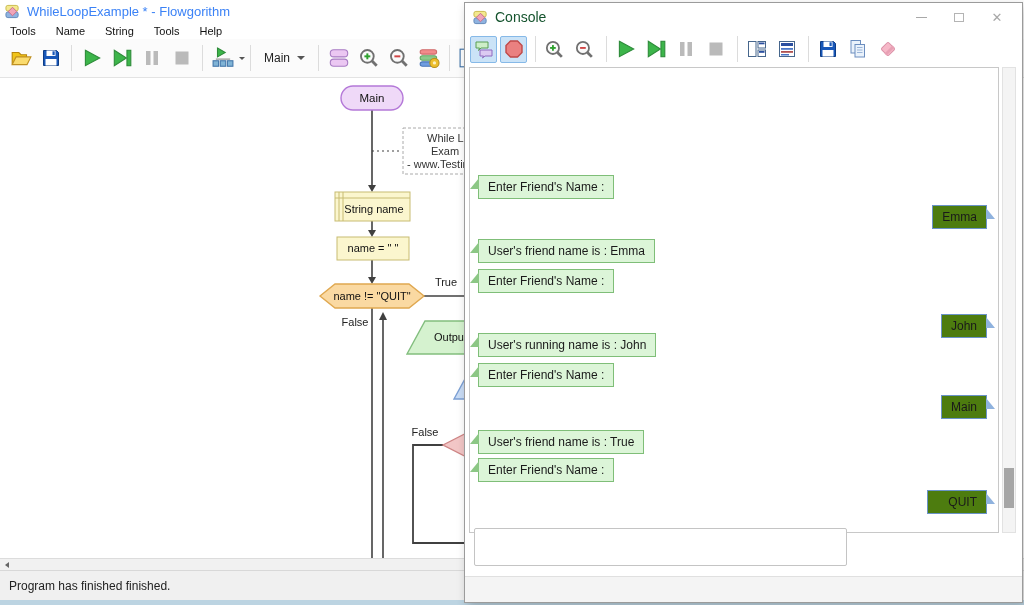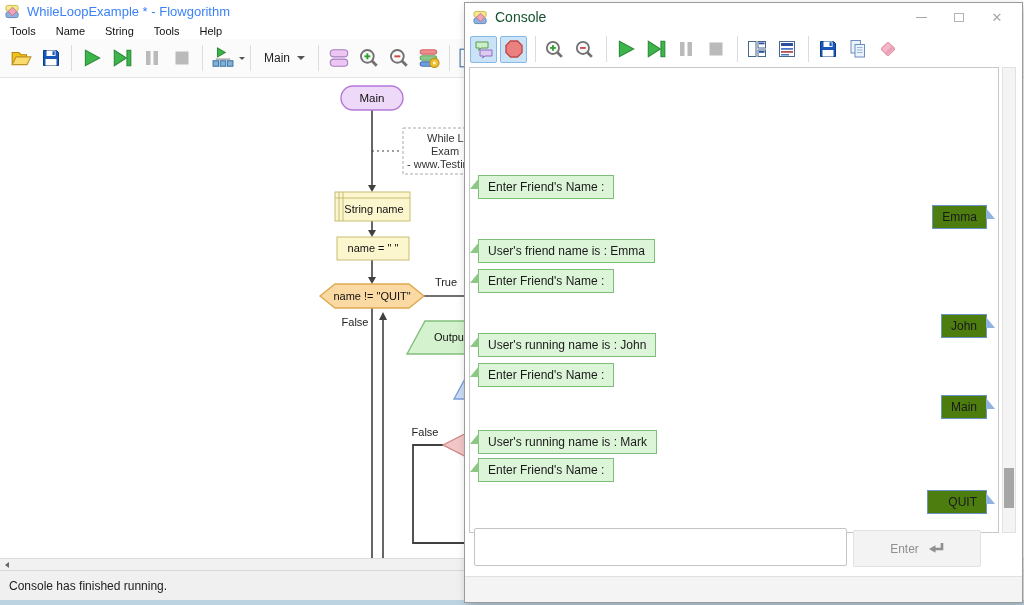--- a/index.html
+++ b/index.html
@@ -263,21 +263,21 @@
 
         <polygon points="443,366 492,341 541,366 492,391" fill="#f2c6c6" stroke="#ce8585" stroke-width="1.4"></polygon>
         <text x="425" y="357" font-size="11" fill="#222" text-anchor="middle">False</text>
       </svg>
     </div>
 
     <div class="hscroll">
       <span class="left-arrow"></span>
     </div>
     <div class="statusbar">
-      <span>Console has finished running.</span>
+      <span>Program has finished finished.</span>
     </div>
     <div class="bottomstrip"></div>
   </div>
 
   <div class="console-window">
 
     <div class="c-titlebar">
       <span>
         <svg width="15" height="15" viewBox="0 0 16 16">
           <rect x="1" y="1.5" width="13" height="6" rx="2" fill="#f4e98f" stroke="#c9b949"></rect>
@@ -420,38 +420,29 @@
         </span>
       </div>
     </div>
 
     <div class="c-output">
         <div class="bubble bubble-out" style="top: 107px;"><i class="tail tail-left"></i><span>Enter Friend's Name :</span></div>
         <div class="bubble bubble-out" style="top: 171px;"><i class="tail tail-left"></i><span>User's friend name is : Emma</span></div>
         <div class="bubble bubble-out" style="top: 201px;"><i class="tail tail-left"></i><span>Enter Friend's Name :</span></div>
         <div class="bubble bubble-out" style="top: 265px;"><i class="tail tail-left"></i><span>User's running name is : John</span></div>
         <div class="bubble bubble-out" style="top: 295px;"><i class="tail tail-left"></i><span>Enter Friend's Name :</span></div>
-        <div class="bubble bubble-out" style="top: 362px;"><i class="tail tail-left"></i><span>User's running name is : Mark</span></div>
+        <div class="bubble bubble-out" style="top: 362px;"><i class="tail tail-left"></i><span>User's friend name is : True</span></div>
         <div class="bubble bubble-out" style="top: 390px;"><i class="tail tail-left"></i><span>Enter Friend's Name :</span></div>
         <div class="bubble bubble-in" style="top: 137px;"><i class="tail tail-right"></i><span>Emma</span></div>
         <div class="bubble bubble-in" style="top: 232px; margin-top: 14px;"><i class="tail tail-right"></i><span>John</span></div>
         <div class="bubble bubble-in" style="top: 327px;"><i class="tail tail-right"></i><span>Main</span></div>
         <div class="bubble bubble-in" style="top: 422px; padding-left: 20px;"><i class="tail tail-right"></i><span>QUIT</span></div>
       </div>
 
     <div class="c-vscroll">
       <div class="thumb"></div>
     </div>
 
     <input class="c-inputrow-input" type="text" value="" style="">
-    <div class="c-enter">
-      <span>Enter</span>
-      <span>
-        <svg width="17" height="13" viewBox="0 0 17 13">
-          <path d="M15 1 v6 H7" fill="none" stroke="#8f8f8f" stroke-width="2.6"></path>
-          <path d="M8.5 3.2 L2 7 l6.5 3.8 z" fill="#8f8f8f"></path>
-        </svg>
-      </span>
-    </div>
 
     <div class="c-bottom"></div>
   </div>
 </div>
 
 </body></html>

